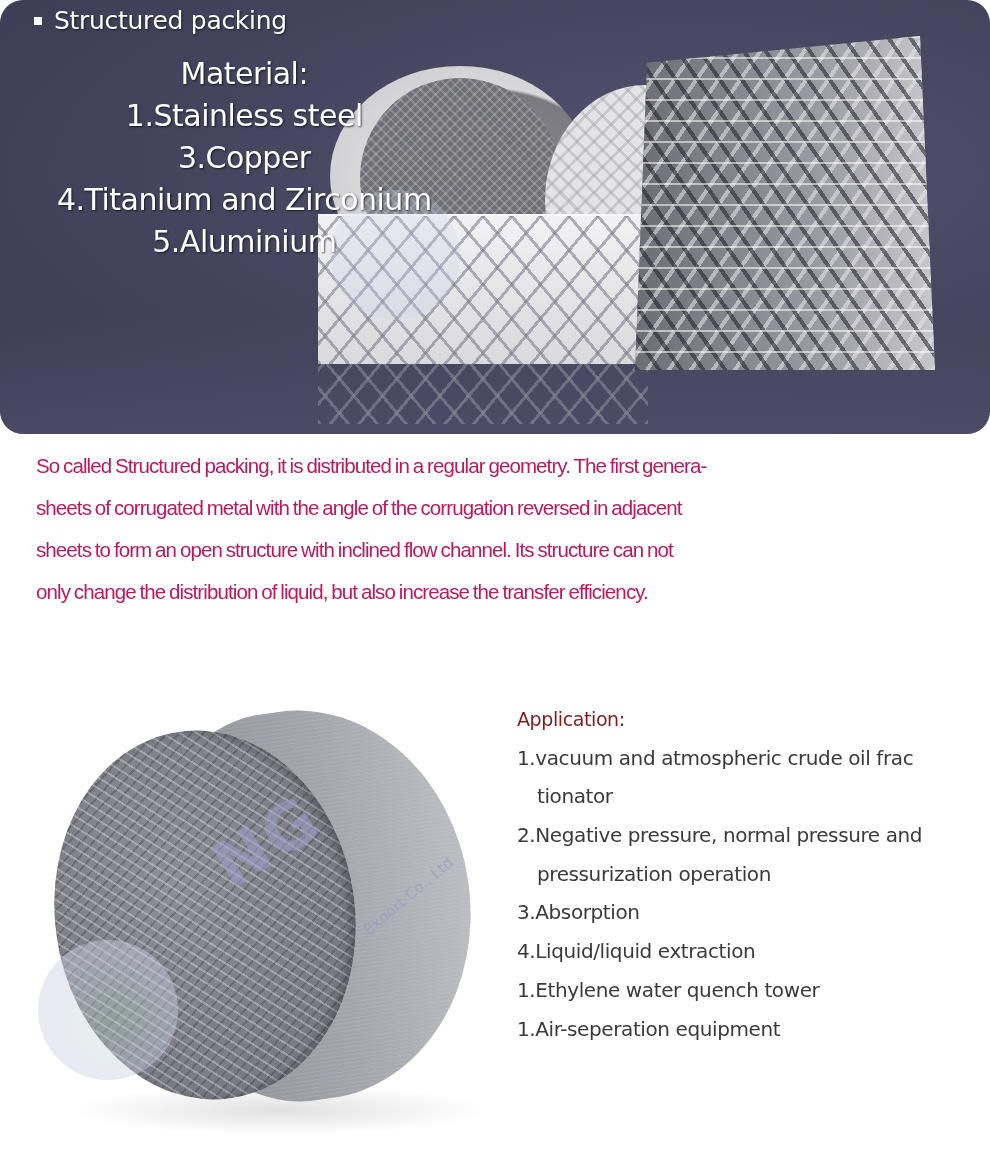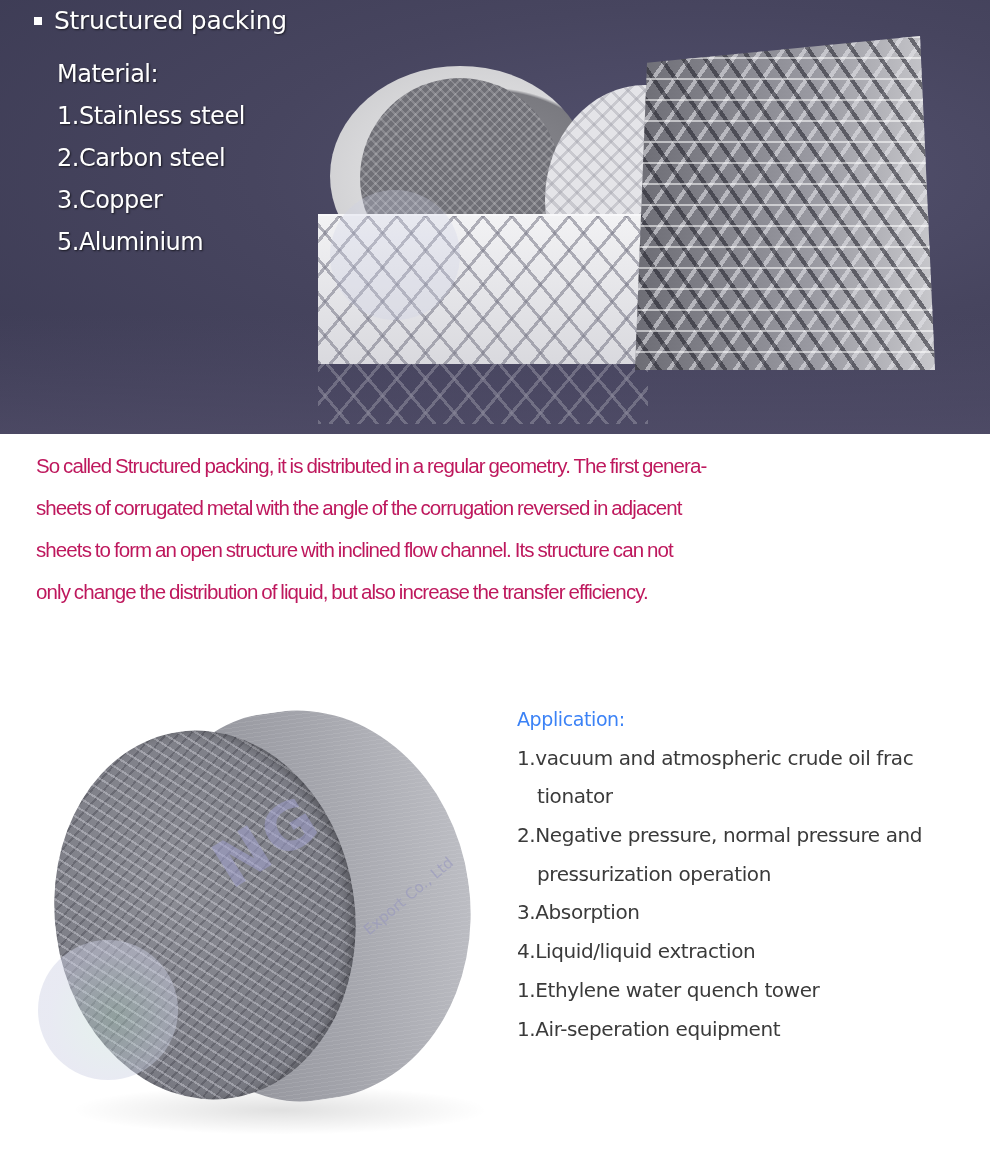--- a/index.html
+++ b/index.html
@@ -4,39 +4,41 @@
   <style>
     * { box-sizing: border-box; margin: 0; padding: 0; }
     html, body { width: 990px; height: 1165px; background: #ffffff; overflow: hidden; }
     body { position: relative; font-family: "DejaVu Sans", "Liberation Sans", sans-serif; }
 
     
     .banner {
       position: absolute; left: 0; top: 0; width: 990px; height: 434px;
       background: radial-gradient(ellipse at 70% 40%, #54526f 0%, #47455f 45%, #3b3a53 100%);
       overflow: hidden;
+      border-radius: 23px;
     }
     .banner .floor {
       position: absolute; left: 0; bottom: 0; width: 100%; height: 120px;
       background: linear-gradient(to bottom, rgba(80,76,104,0) 0%, rgba(86,82,110,0.6) 100%);
     }
     .banner-title {
       position: absolute; left: 34px; top: 6px;
       display: flex; align-items: center; gap: 12px;
       color: #ffffff; font-size: 25px; font-weight: 500;
       text-shadow: 1px 1px 2px rgba(0,0,0,0.6);
       letter-spacing: -0.3px;
     }
     .bullet-square {
       display: inline-block; width: 8px; height: 8px; background: #ffffff;
     }
     .materials {
       position: absolute; left: 57px; top: 56px;
-      color: #ffffff; font-size: 24px; letter-spacing: -0.5px;
+      color: #ffffff; font-size: 30px; letter-spacing: -0.5px;
       text-shadow: 1px 1px 2px rgba(0,0,0,0.65);
+      text-align: center;
     }
     .materials .line { height: 42px; line-height: 36px; white-space: nowrap; }
 
     
     .prod { position: absolute; }
     .disc-back1 {
       left: 330px; top: 66px; width: 260px; height: 220px; border-radius: 50% / 50%;
       background: radial-gradient(ellipse at 60% 50%, #8c8c92 0%, #7a7a80 55%, #d8d8da 57%, #c6c6c9 100%);
     }
     .disc-back1 .mesh {
@@ -133,21 +135,21 @@
       font-family: "DejaVu Sans", sans-serif;
     }
 
     .application {
       position: absolute; left: 517px; top: 700px; width: 450px;
       color: #3a3a3a; font-size: 20px; letter-spacing: -0.4px;
       font-family: "DejaVu Sans", sans-serif;
     }
     .application .al { height: 38.7px; line-height: 38.7px; white-space: nowrap; }
     .application .al.indent { padding-left: 20px; }
-    .application .heading { font-size: 19px; color: #3b82f6; }
+    .application .heading { font-size: 19px; color: #7f1d1d; }
   </style>
 </head>
 <body>
 
 <section class="banner">
   <div class="floor"></div>
 
   <div class="prod disc-back1">
       <div class="mesh"></div>
     </div>
@@ -158,22 +160,22 @@
   <div class="prod watermark-top"></div>
 
   <h1 class="banner-title">
     <span class="bullet-square"></span>
     <span>Structured packing</span>
   </h1>
 
   <div class="materials">
     <div class="line">Material:</div>
     <div class="line">1.Stainless steel</div>
-    <div class="line">2.Carbon steel</div>
     <div class="line">3.Copper</div>
+    <div class="line">4.Titanium and Zirconium</div>
     <div class="line">5.Aluminium</div>
   </div>
 </section>
 
 <section class="description">
   <div class="dl">So called Structured packing, it is distributed in a regular geometry. The first genera-</div>
   <div class="dl">sheets of corrugated metal with the angle of the corrugation reversed in adjacent</div>
   <div class="dl">sheets to form an open structure with inclined flow channel. Its structure can not</div>
   <div class="dl">only change the distribution of liquid, but also increase the transfer efficiency.</div>
 </section>

